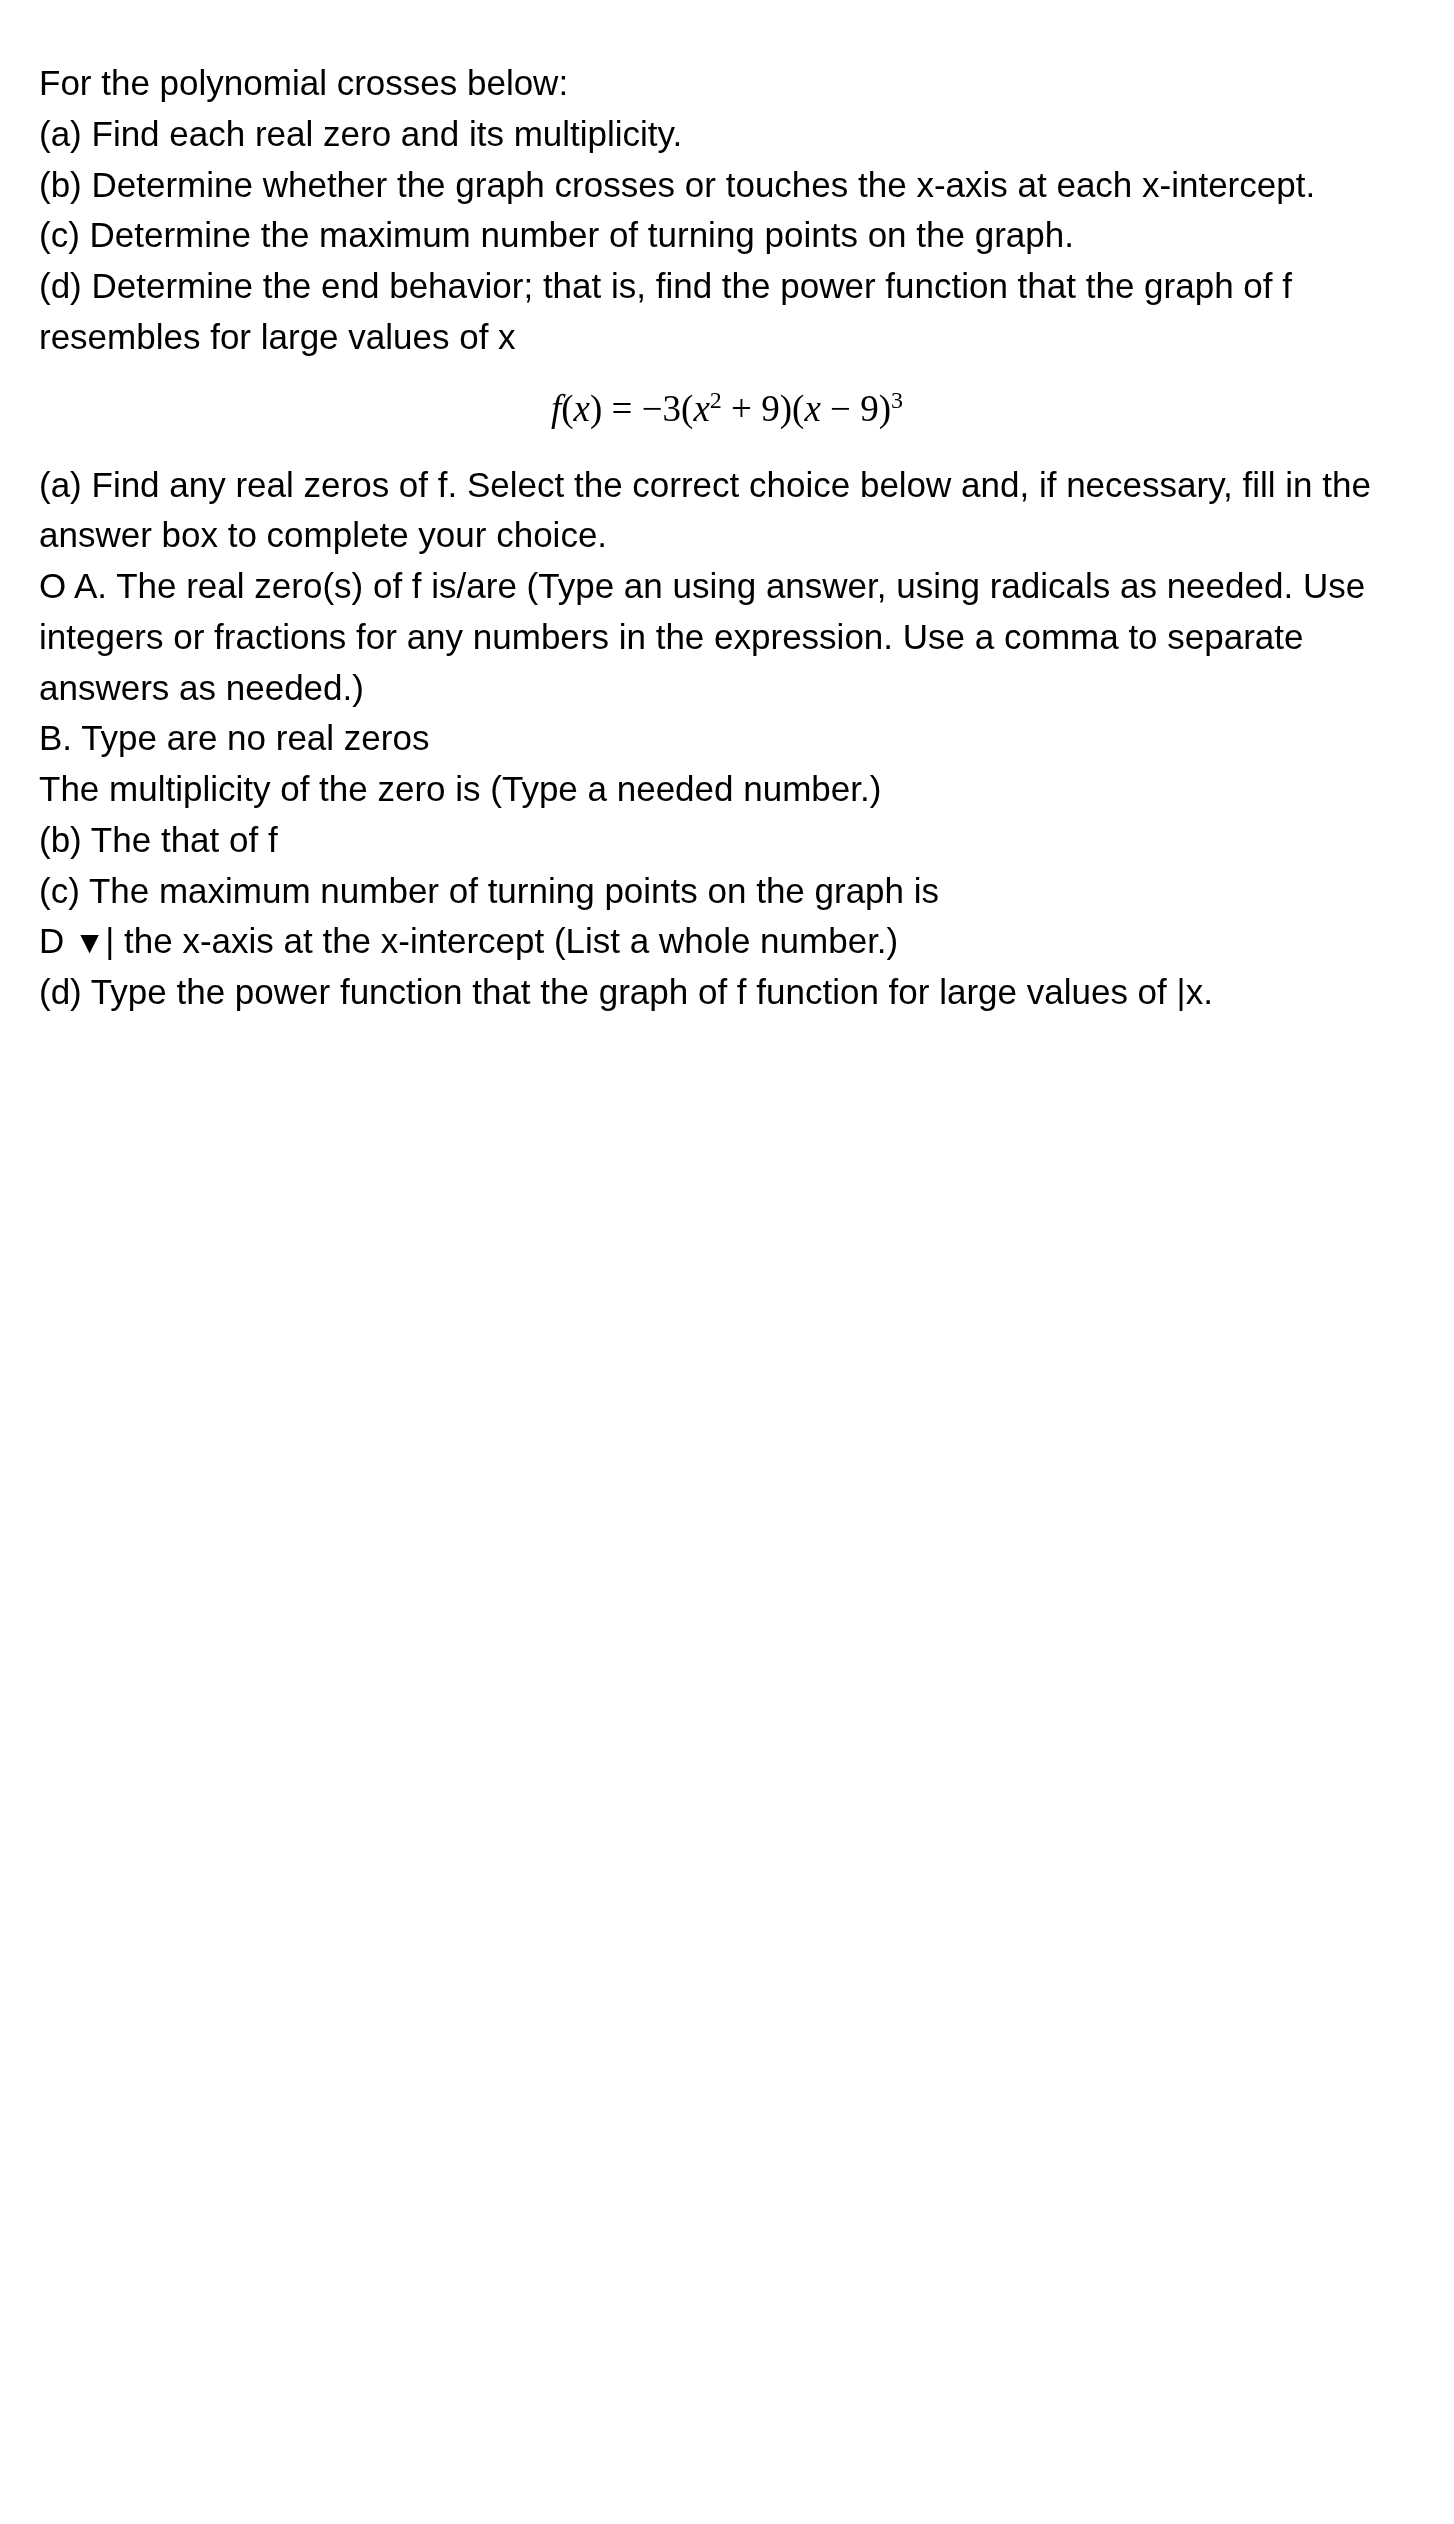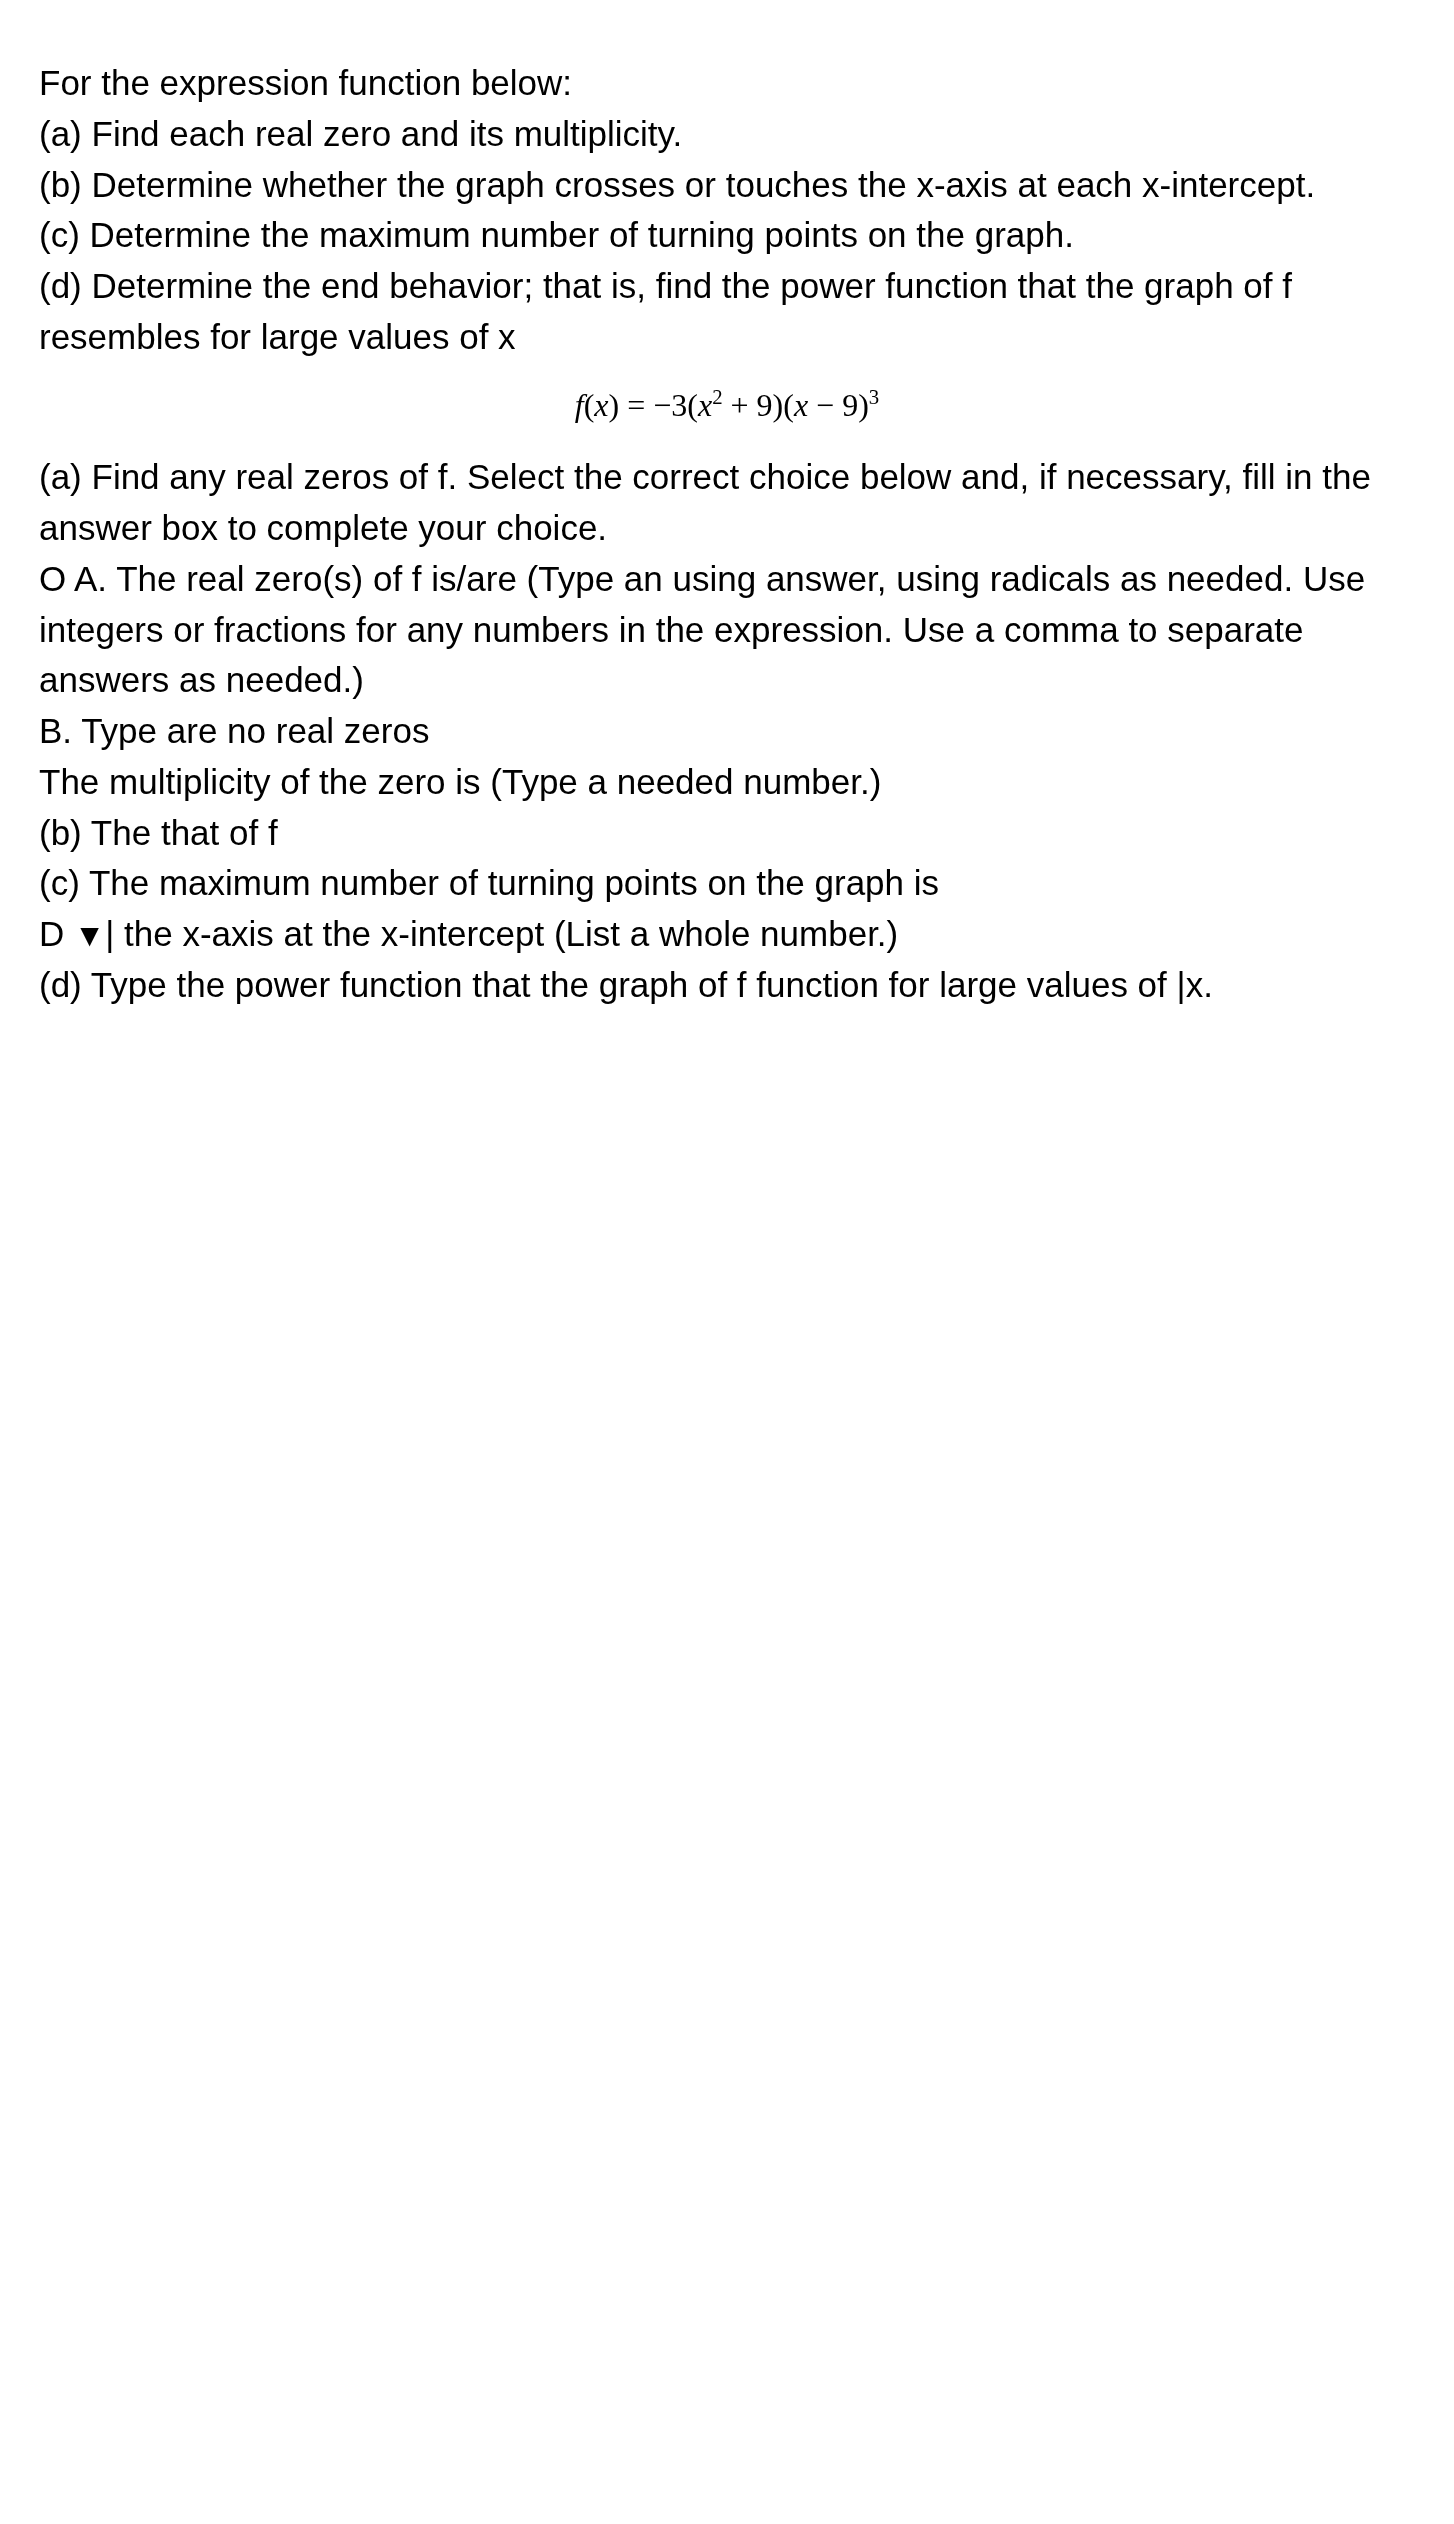--- a/index.html
+++ b/index.html
@@ -17,39 +17,39 @@
       max-width: 1454px;
     }
     .paragraph {
       margin-bottom: 0;
     }
     .equation-block {
       text-align: center;
       padding: 19.4px 0 24px 0;
       font-family: "Times New Roman", Georgia, serif;
       font-style: italic;
-      font-size: 32px;
+      font-size: 37px;
     }
     .equation-block .upright {
       font-style: normal;
     }
     sup {
       font-size: 0.65em;
       vertical-align: super;
       line-height: 0;
     }
     .dropdown-triangle {
       display: inline-block;
       font-size: 0.9em;
     }
   </style>
 </head>
 <body>
 
-<div class="paragraph">For the expression function below:</div>
+<div class="paragraph">For the polynomial crosses below:</div>
 <div class="paragraph">(a) Find each real zero and its multiplicity.</div>
 <div class="paragraph">(b) Determine whether the graph crosses or touches the x-axis at each x-intercept.</div>
 <div class="paragraph">(c) Determine the maximum number of turning points on the graph.</div>
 <div class="paragraph">(d) Determine the end behavior; that is, find the power function that the graph of f resembles for large values of x</div>
 
 <div class="equation-block">
   <span>f</span><span class="upright">(</span><span>x</span><span class="upright">)</span><span class="upright"> = </span><span class="upright">−3(</span><span>x</span><sup class="upright">2</sup><span class="upright"> + 9)(</span><span>x</span><span class="upright"> − 9)</span><sup class="upright">3</sup>
 </div>
 
 <div class="paragraph">(a) Find any real zeros of f. Select the correct choice below and, if necessary, fill in the answer box to complete your choice.</div>

